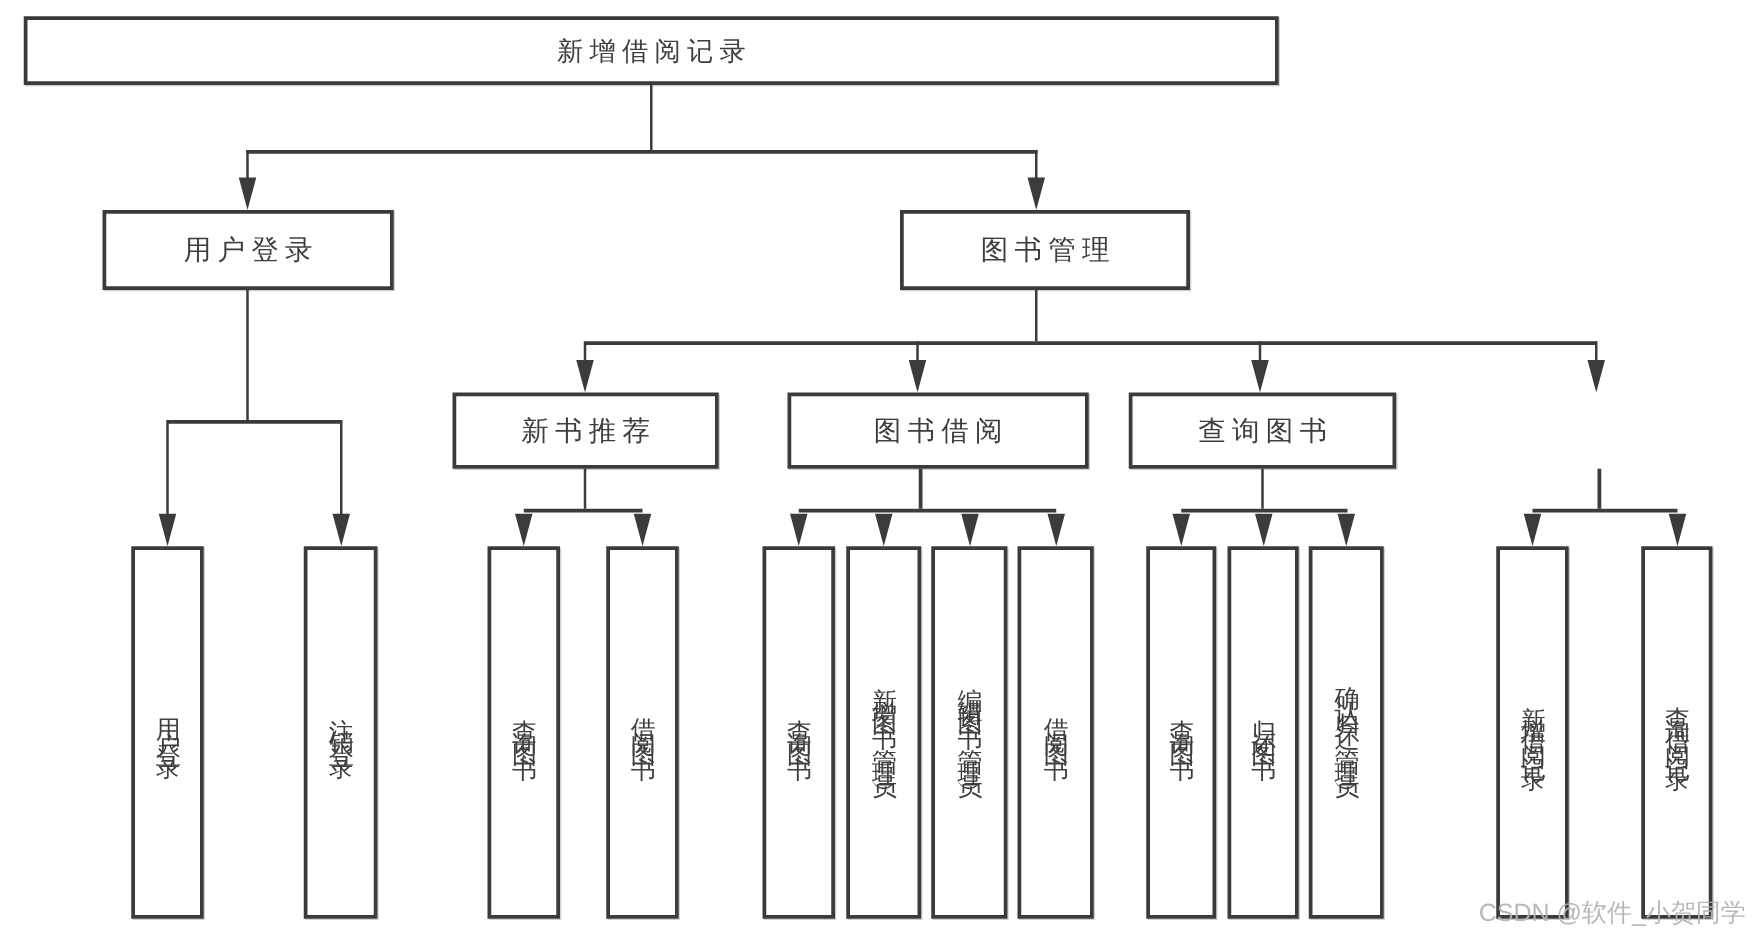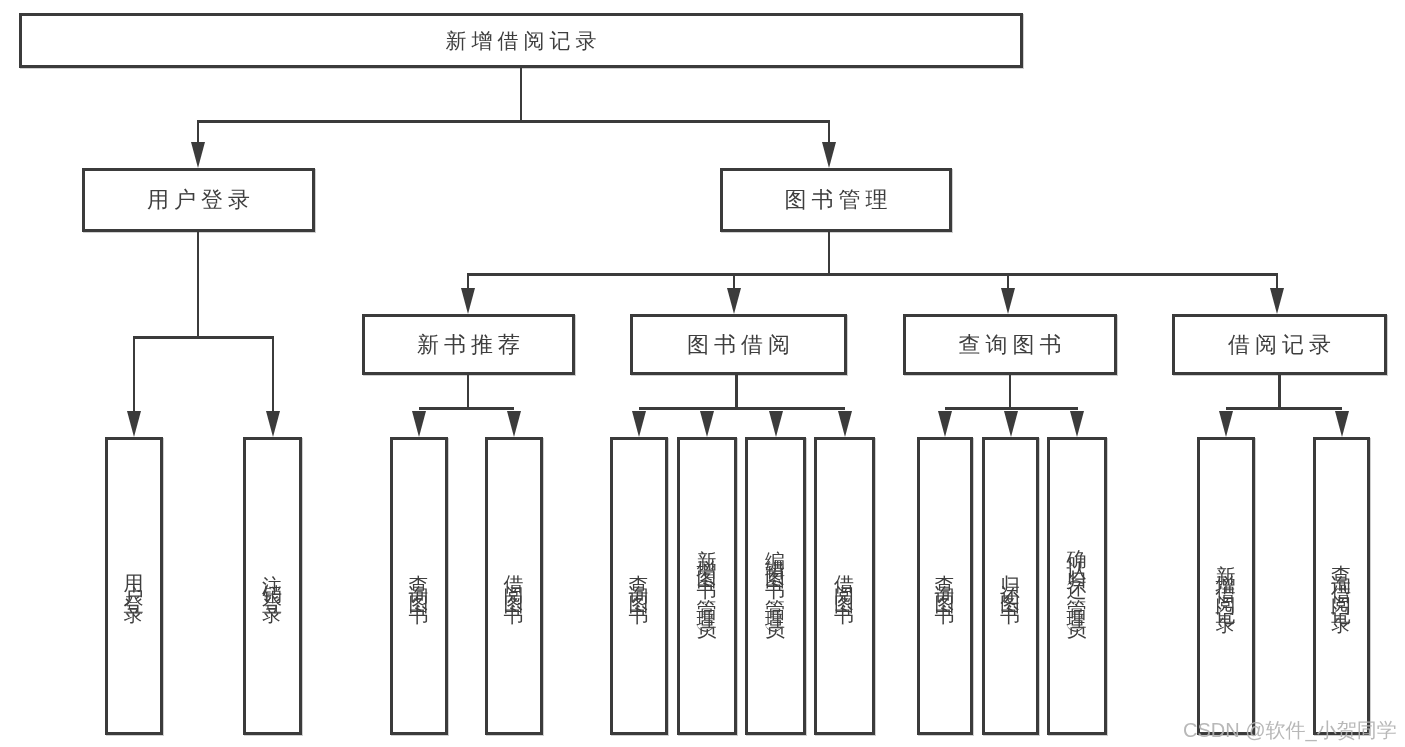--- a/index.html
+++ b/index.html
@@ -69,28 +69,25 @@
   <div class="vline" style="left:732.75px;top:273px;height:16px"></div>
   <div class="arrow" style="left:727px;top:288px"></div>
   <div class="vline" style="left:1006.75px;top:273px;height:16px"></div>
   <div class="arrow" style="left:1001px;top:288px"></div>
   <div class="vline" style="left:1275.75px;top:273px;height:16px"></div>
   <div class="arrow" style="left:1270px;top:288px"></div>
 
   <div class="box hbox" style="left:362px;top:314px;width:213px;height:61px">
     <span>新书推荐</span>
   </div>
-  <div class="box hbox" style="left:630px;top:314px;width:217px;height:61px">
+  <div class="box hbox" style="left:630px;top:314px;width:241px;height:61px">
     <span>图书借阅</span>
   </div>
   <div class="box hbox" style="left:903px;top:314px;width:214px;height:61px">
     <span>查询图书</span>
-  </div>
-  <div class="box hbox" style="left:1172px;top:314px;width:215px;height:61px">
-    <span>借阅记录</span>
   </div>
 
   <div class="vline" style="left:466.75px;top:375px;height:32px"></div>
   <div class="hline" style="left:419px;top:407px;width:95px"></div>
   <div class="arrow" style="left:412px;top:411px"></div>
   <div class="arrow" style="left:507px;top:411px"></div>
 
   <div class="vline" style="left:735.25px;top:375px;height:32px"></div>
   <div class="hline" style="left:639px;top:407px;width:205.5px"></div>
   <div class="arrow" style="left:632px;top:411px"></div>

